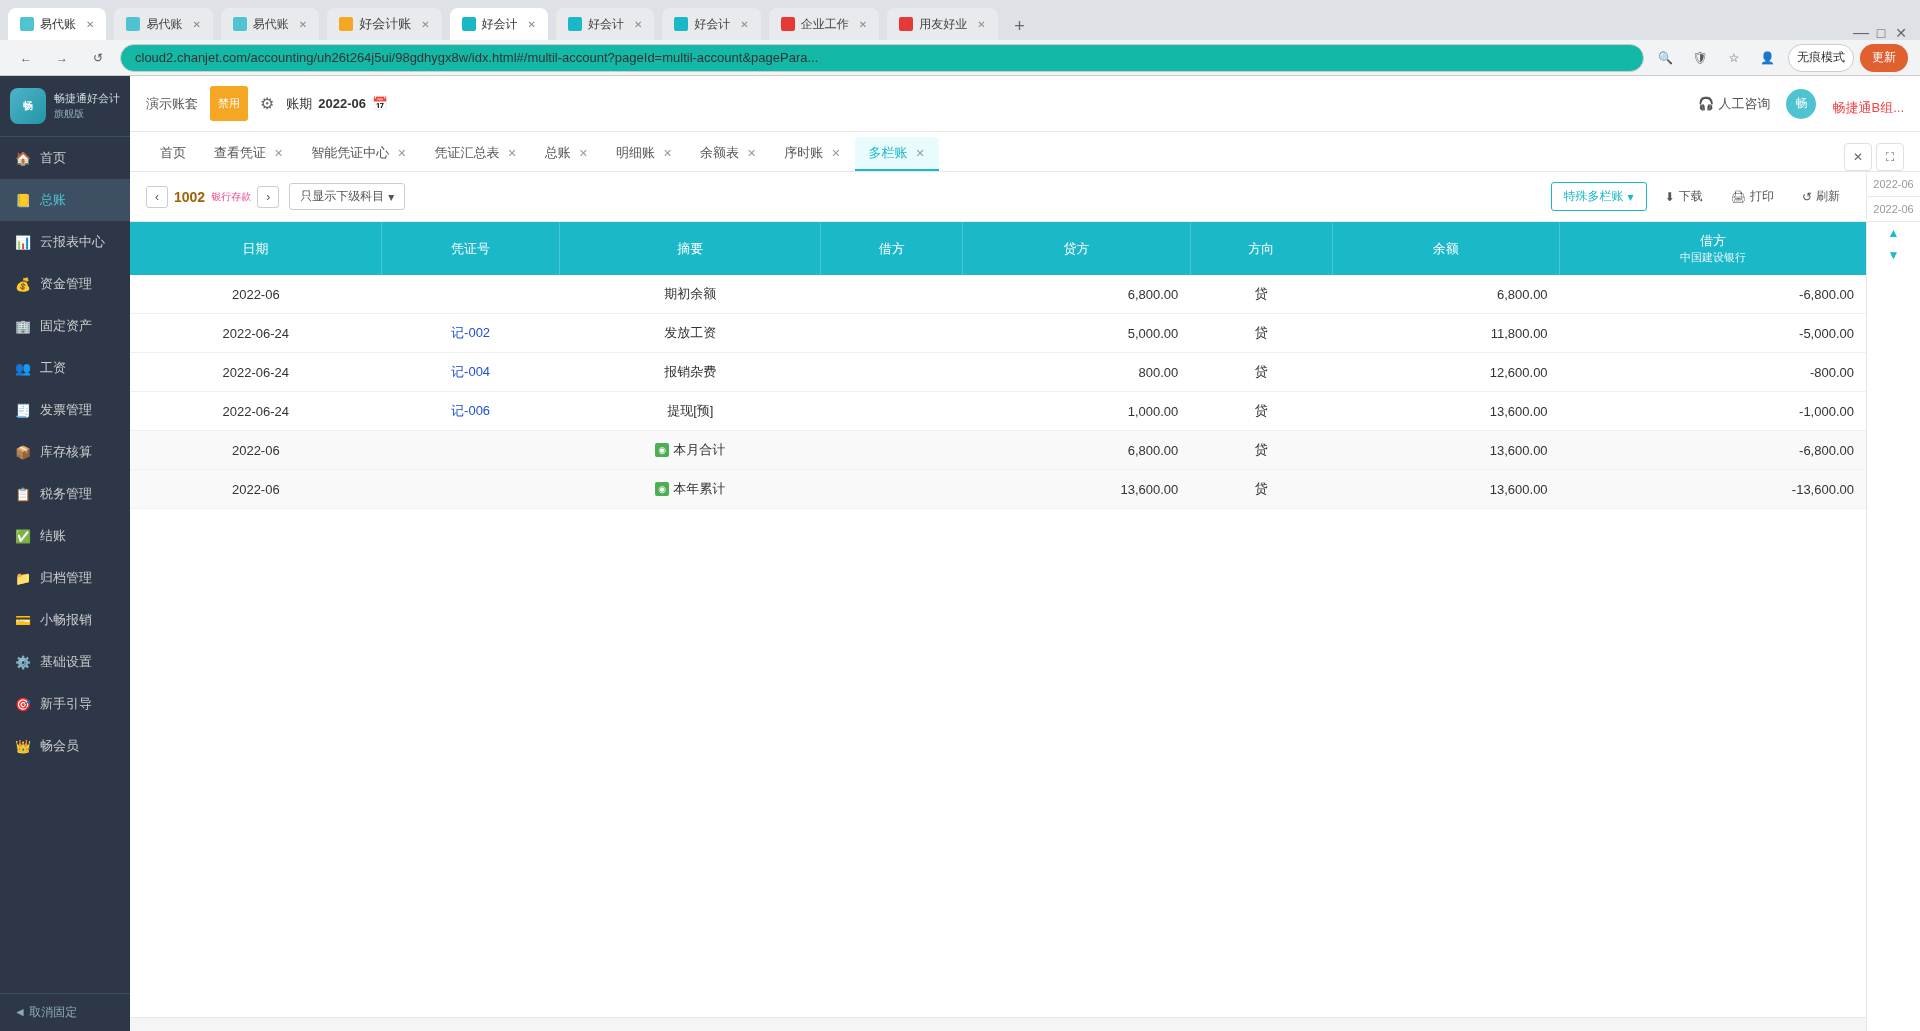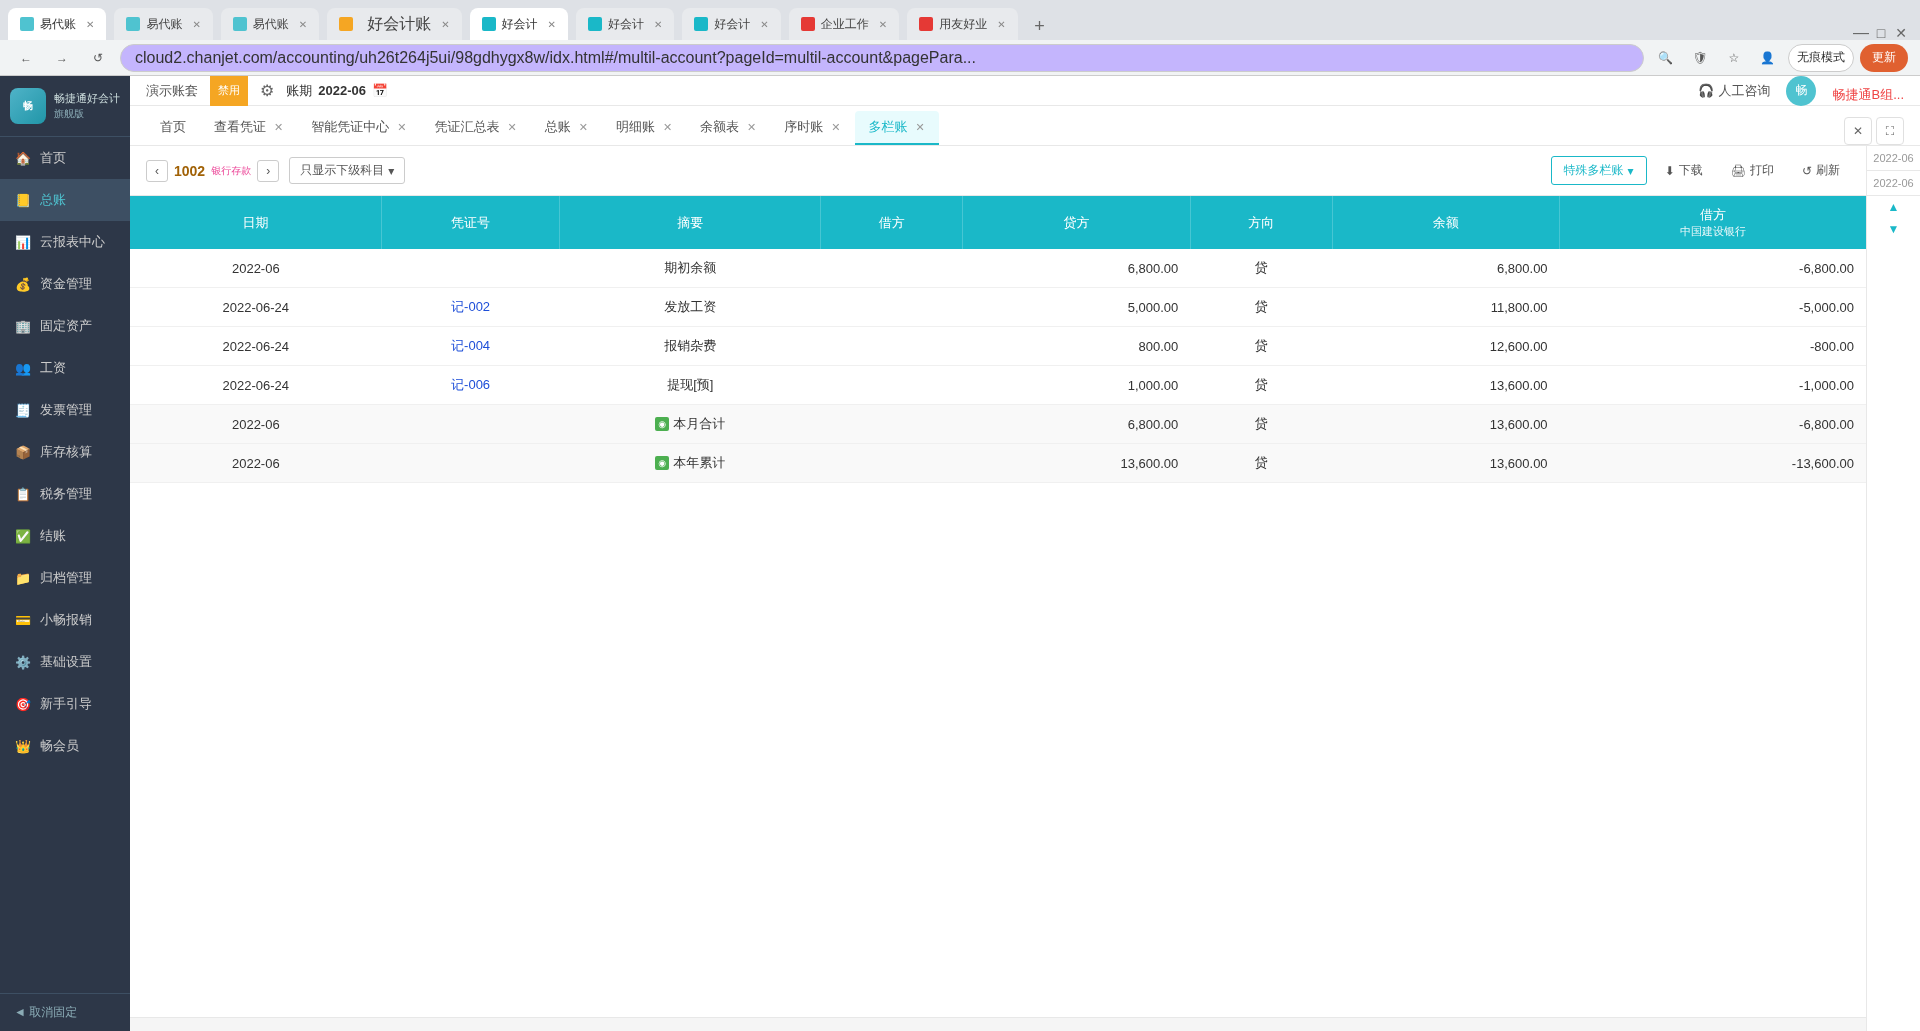--- a/index.html
+++ b/index.html
@@ -6,21 +6,21 @@
     body { font-family: 'Microsoft YaHei', Arial, sans-serif; font-size: 12px; background: #f0f2f5; overflow: hidden; height: 1031px; width: 1920px; }
     .tab { display: flex; align-items: center; height: 32px; padding: 0 12px; border-radius: 8px 8px 0 0; font-size: 12px; gap: 6px; cursor: pointer; background: #e8eaed; color: #444; max-width: 160px; }
     .tab.active { background: #fff; color: #333; }
     .tab-close { font-size: 10px; color: #888; cursor: pointer; margin-left: 4px; }
     .tab-favicon { width: 14px; height: 14px; border-radius: 2px; display: inline-block; flex-shrink: 0; }
     .tab-new { width: 28px; height: 28px; display: flex; align-items: center; justify-content: center; border-radius: 50%; cursor: pointer; color: #666; font-size: 18px; }
 
     
     .address-bar { background: #f1f3f4; height: 36px; display: flex; align-items: center; padding: 0 12px; gap: 8px; border-bottom: 1px solid #ccc; }
     .nav-btn { width: 28px; height: 28px; display: flex; align-items: center; justify-content: center; cursor: pointer; color: #555; border-radius: 50%; }
-    .url-bar { flex: 1; background: #c4b5fd; border: 1px solid #ccc; border-radius: 20px; height: 28px; display: flex; align-items: center; padding: 0 14px; font-size: 16px; color: #333; overflow: hidden; text-overflow: ellipsis; white-space: nowrap; }
+    .url-bar { flex: 1; background: #14b8a6; border: 1px solid #ccc; border-radius: 20px; height: 28px; display: flex; align-items: center; padding: 0 14px; font-size: 13px; color: #333; overflow: hidden; text-overflow: ellipsis; white-space: nowrap; }
     .address-actions { display: flex; gap: 6px; align-items: center; }
     .addr-btn { height: 28px; padding: 0 12px; border-radius: 14px; border: 1px solid #e06030; color: #e06030; background: #fff; cursor: pointer; font-size: 12px; display: flex; align-items: center; }
     .addr-btn.update { background: #e06030; color: #fff; border: none; }
     .stealth-btn { display: flex; align-items: center; gap: 4px; padding: 0 8px; height: 28px; border: 1px solid #ccc; border-radius: 14px; cursor: pointer; font-size: 12px; color: #333; background: #fff; }
 
     
     .app-container { display: flex; height: calc(1031px - 76px); }
 
     
     .sidebar { width: 130px; background: #2d3748; color: #fff; display: flex; flex-direction: column; flex-shrink: 0; overflow-y: auto; }
@@ -30,21 +30,21 @@
     .logo-sub { font-size: 10px; color: #8aabb5; }
     .sidebar-item { display: flex; align-items: center; gap: 8px; padding: 12px 14px; cursor: pointer; color: #ccc; font-size: 13px; transition: background 0.2s; }
     .sidebar-item.active { background: #3d4f63; color: #4fc3d0; }
     .sidebar-item .s-icon { width: 18px; height: 18px; display: flex; align-items: center; justify-content: center; flex-shrink: 0; }
     .sidebar-bottom { margin-top: auto; padding: 10px 14px; border-top: 1px solid #3d4f63; display: flex; align-items: center; gap: 6px; cursor: pointer; color: #8aabb5; font-size: 12px; }
 
     
     .main-content { flex: 1; display: flex; flex-direction: column; overflow: hidden; background: #f0f2f5; }
 
     
-    .top-bar { background: #fff; height: 30px; display: flex; align-items: center; padding: 0 16px; gap: 12px; border-bottom: 1px solid #e8e8e8; flex-shrink: 0; }
+    .top-bar { background: #fff; height: 56px; display: flex; align-items: center; padding: 0 16px; gap: 12px; border-bottom: 1px solid #e8e8e8; flex-shrink: 0; }
     .demo-badge { background: #f5a623; color: #fff; font-size: 11px; padding: 10px 8px; border-radius: 3px; cursor: pointer; }
     .account-period { display: flex; align-items: center; gap: 6px; font-size: 13px; color: #333; }
     .period-value { font-weight: bold; }
     .top-bar-right { margin-left: auto; display: flex; align-items: center; gap: 16px; }
     .consultant-btn { display: flex; align-items: center; gap: 4px; color: #555; cursor: pointer; font-size: 13px; }
     .user-avatar { width: 30px; height: 30px; border-radius: 50%; background: #4fc3d0; display: flex; align-items: center; justify-content: center; color: #fff; font-size: 12px; }
     .user-name { font-size: 13px; color: #ef4444; margin-top: 8px; }
 
     
     .tab-bar { background: #fff; height: 40px; display: flex; align-items: flex-end; padding: 0 16px; border-bottom: 1px solid #e8e8e8; flex-shrink: 0; overflow: hidden; }
@@ -114,21 +114,21 @@
     <span style="font-size:12px;">易代账</span>
     <span class="tab-close">✕</span>
   </div>
   <div class="tab">
     <div class="tab-favicon" style="background:#4fc3d0;"></div>
     <span style="font-size:12px;">易代账</span>
     <span class="tab-close">✕</span>
   </div>
   <div class="tab">
     <div class="tab-favicon" style="background:#f5a623;"></div>
-    <span style="font-size:16px;margin-left:8px;">好会计账</span>
+    <span style="font-size:13px;">好会计账</span>
     <span class="tab-close">✕</span>
   </div>
   <div class="tab active" style="background:#fff;">
     <div class="tab-favicon" style="background:#1ab8c8;"></div>
     <span style="font-size:12px;">好会计</span>
     <span class="tab-close">✕</span>
   </div>
   <div class="tab">
     <div class="tab-favicon" style="background:#1ab8c8;"></div>
     <span style="font-size:12px;">好会计</span>

